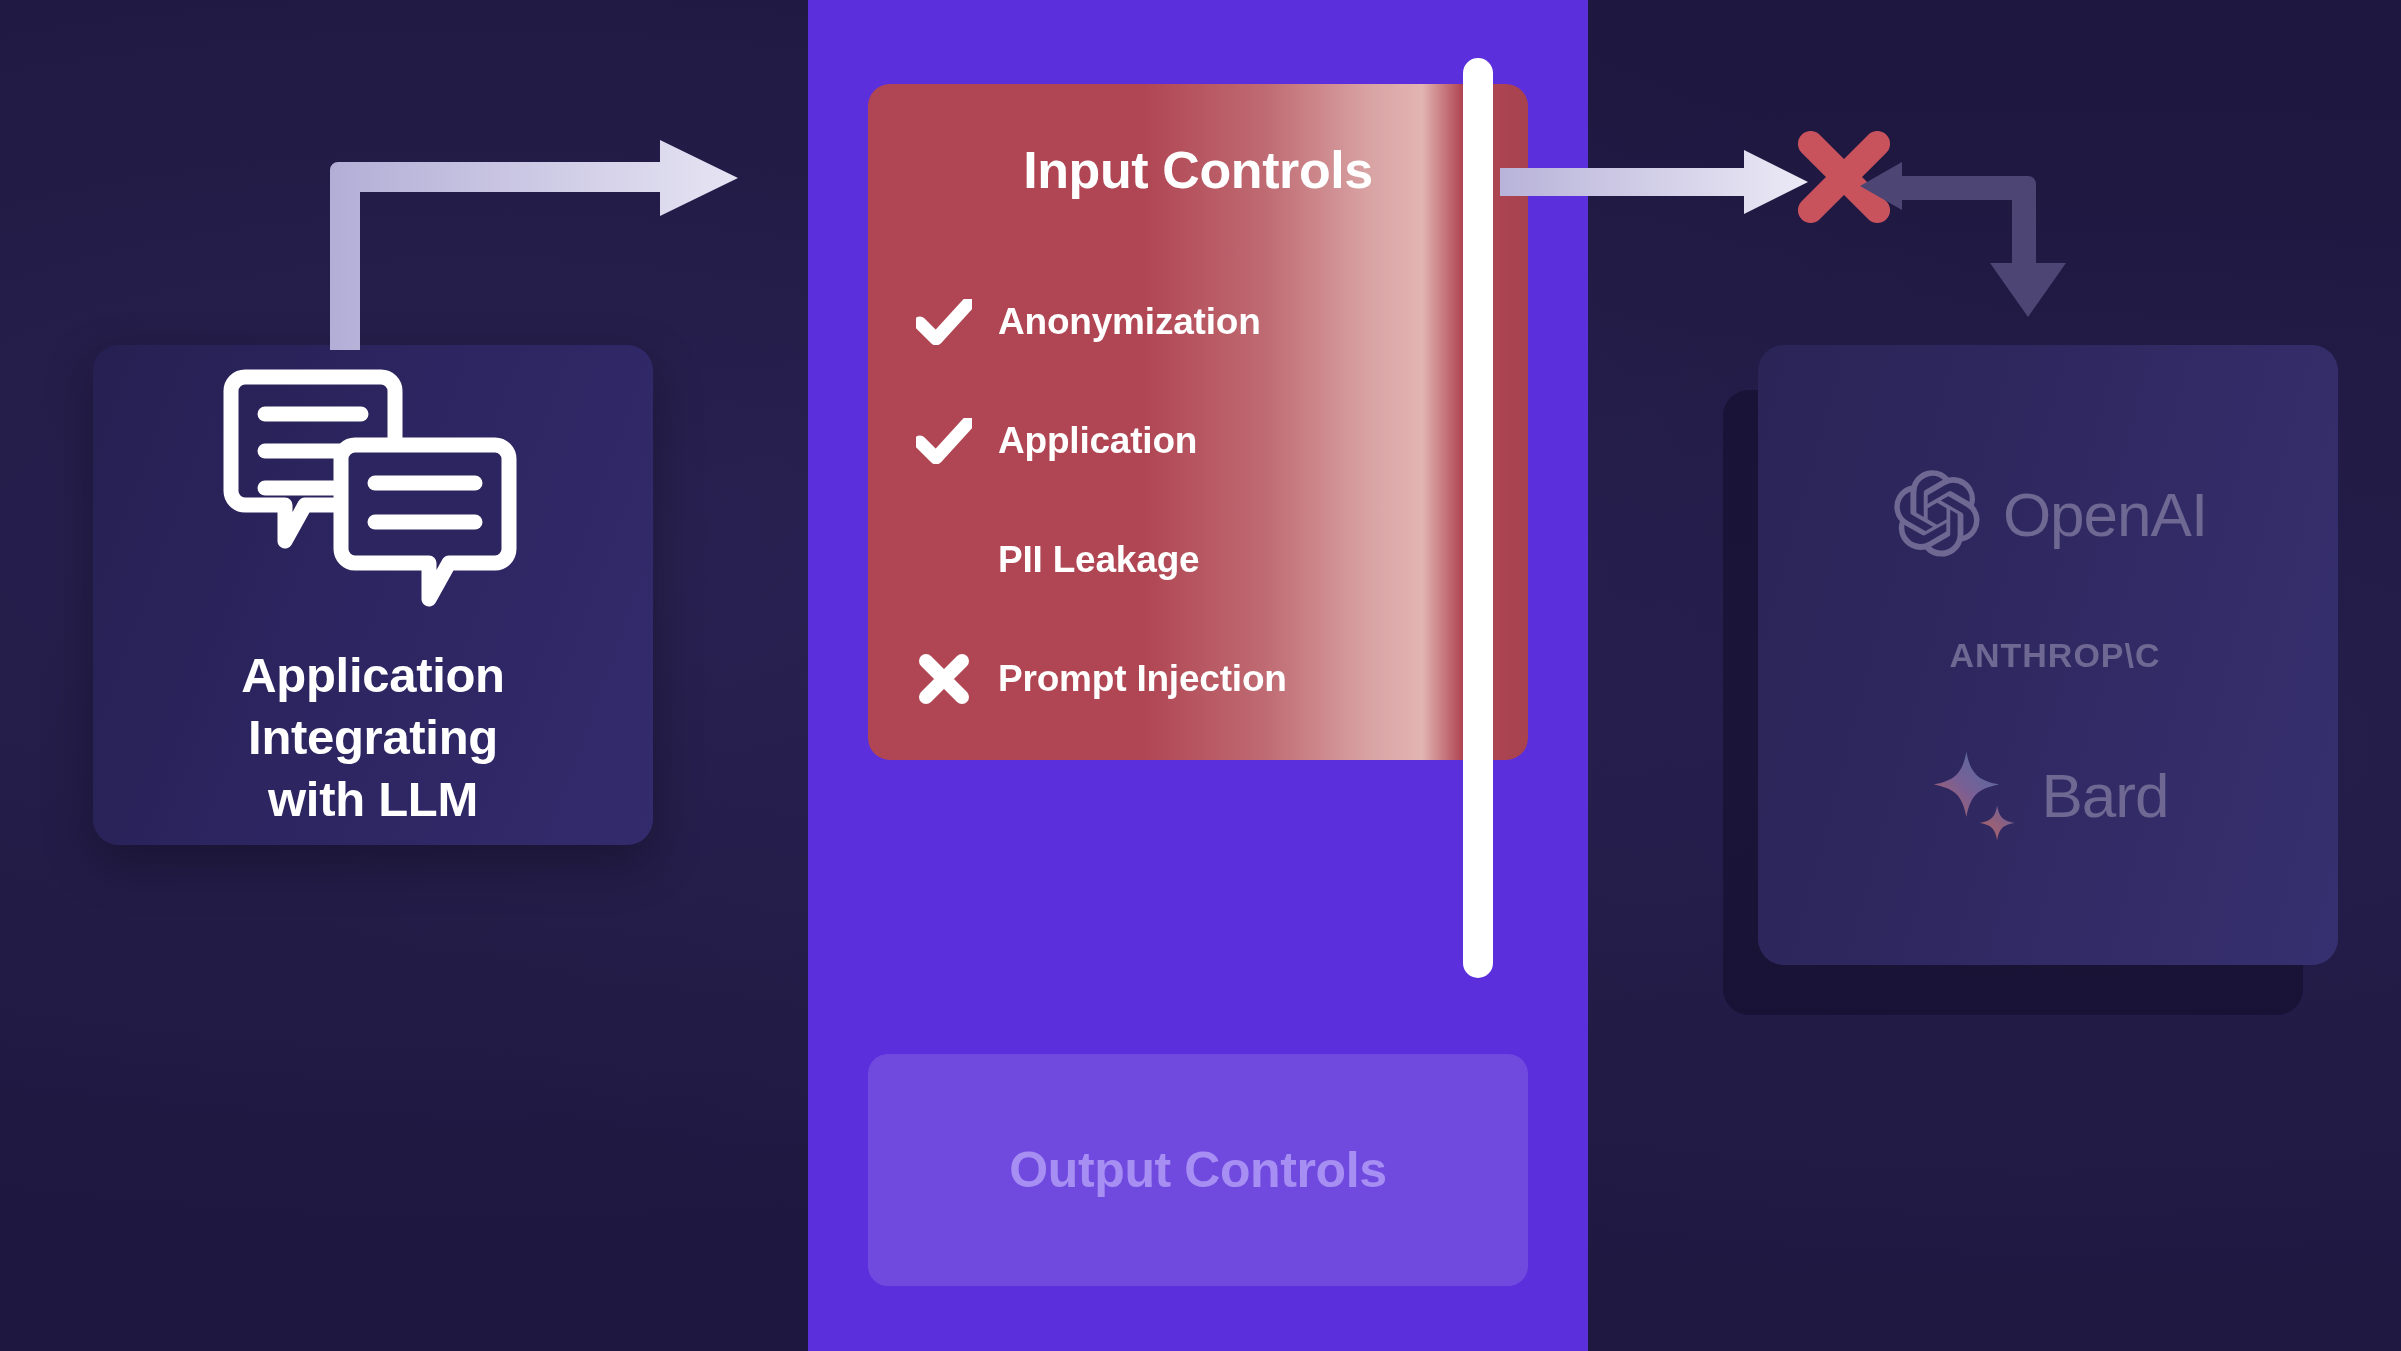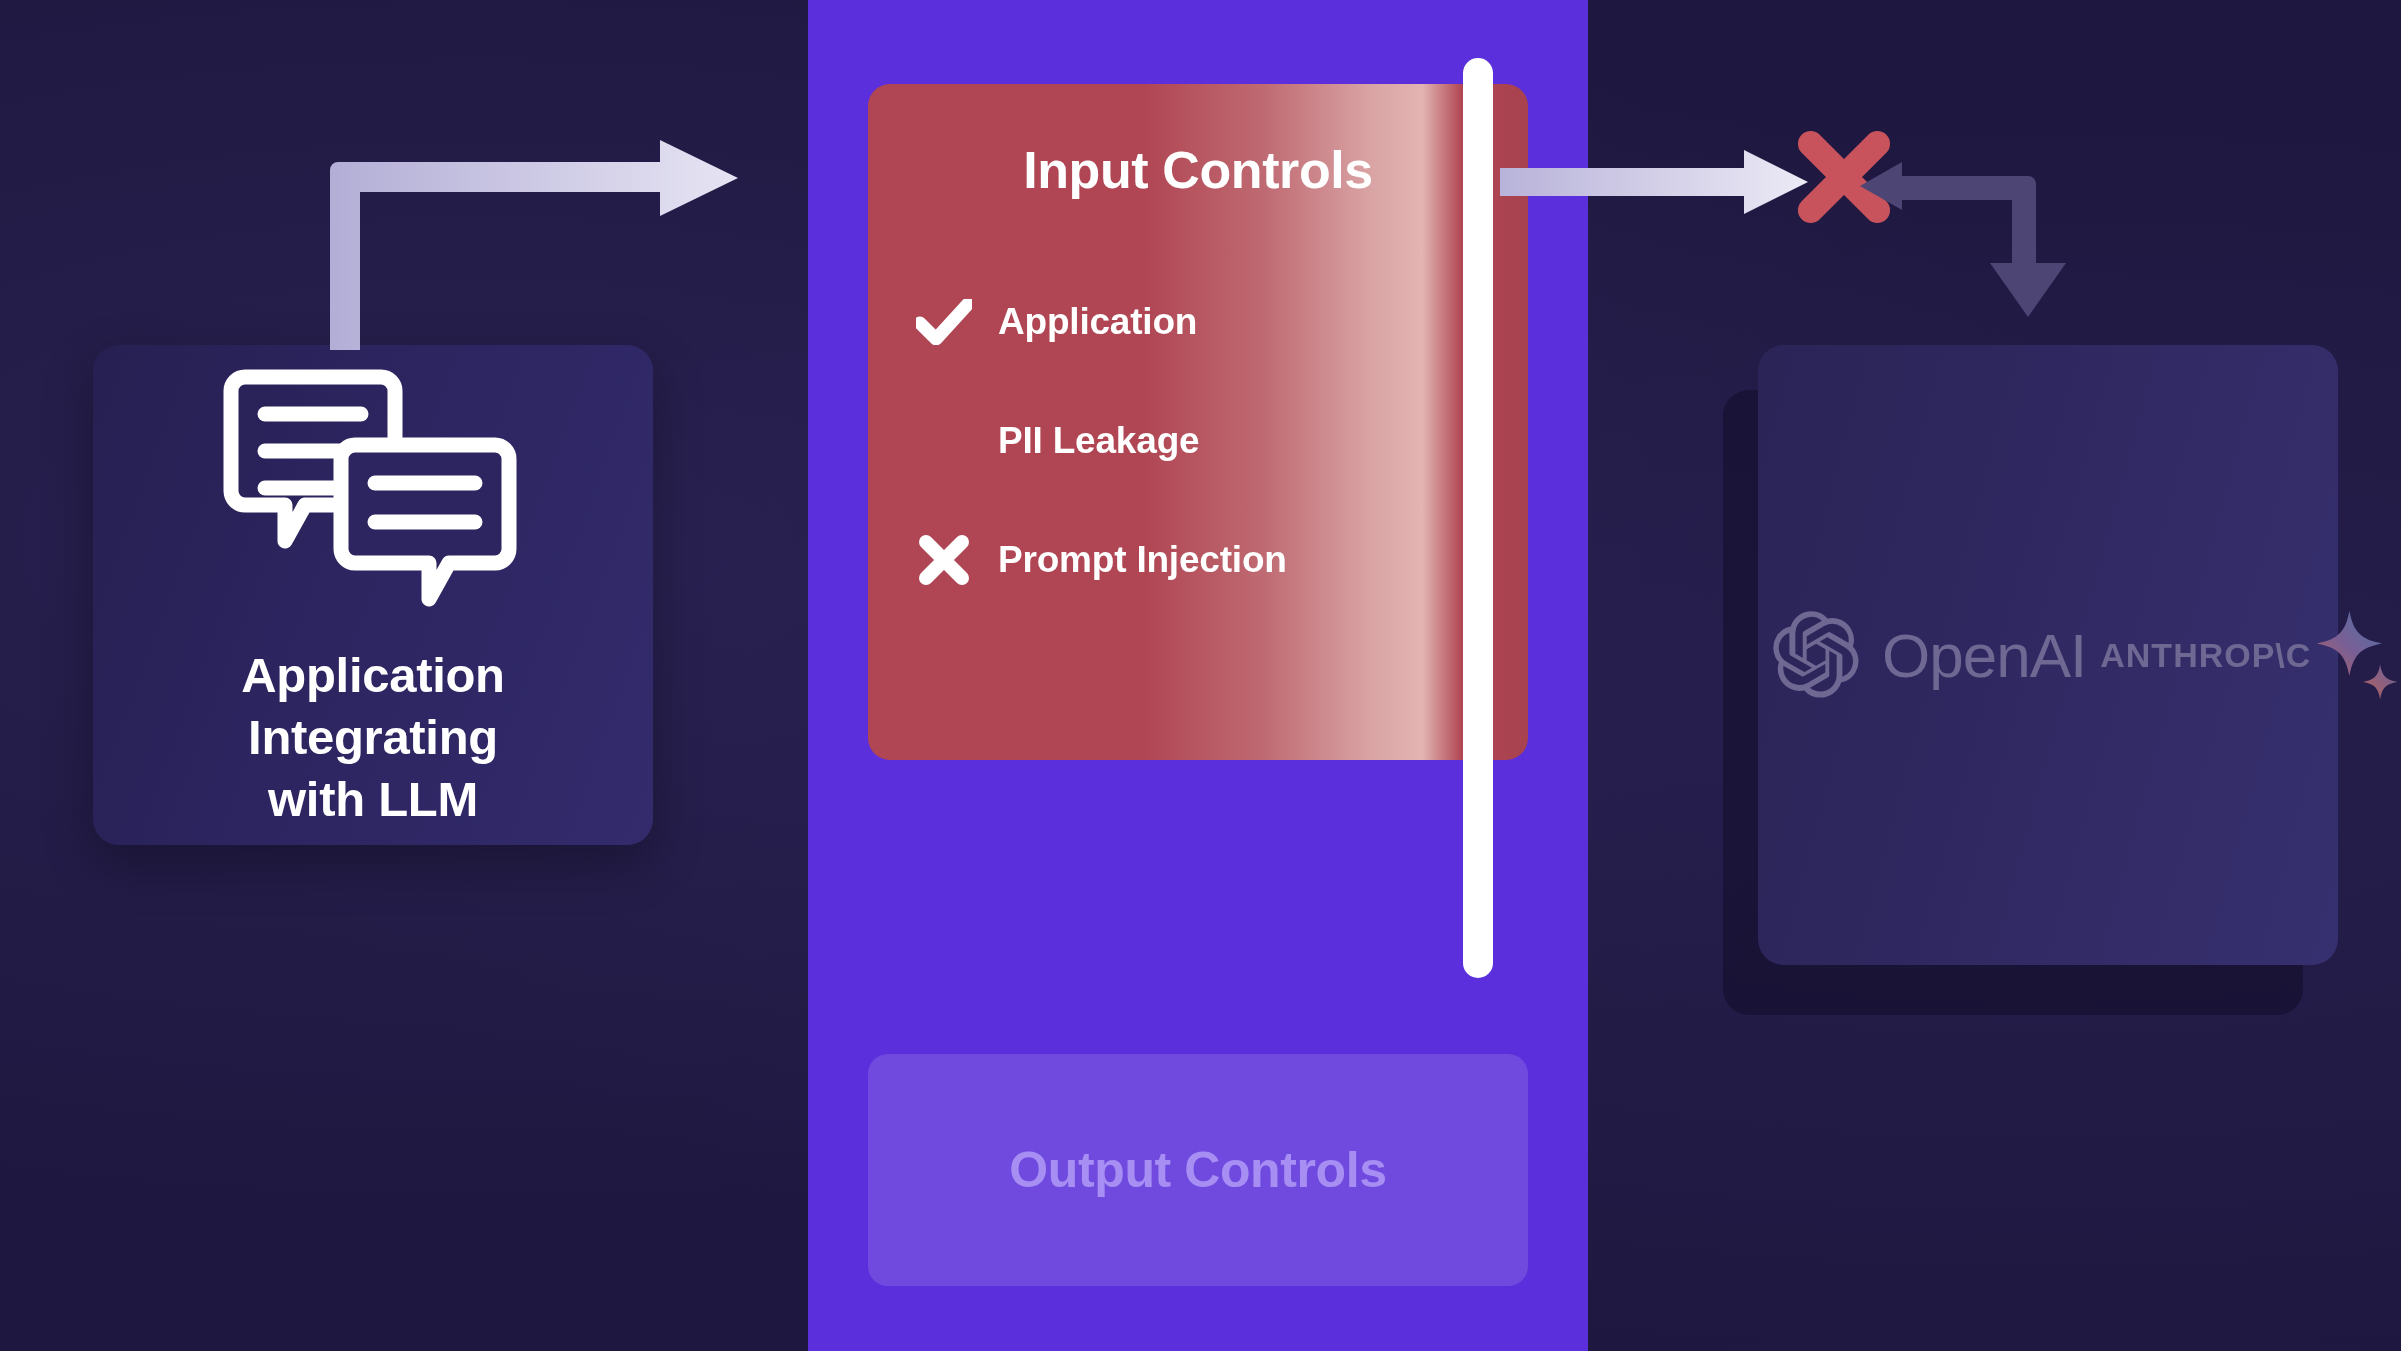--- a/index.html
+++ b/index.html
@@ -168,21 +168,21 @@
 
   .right-card {
     position: absolute;
     left: 1758px;
     top: 345px;
     width: 580px;
     height: 620px;
     border-radius: 26px;
     background: linear-gradient(105deg, #2b2457 0%, #302962 50%, #373070 100%);
     display: flex;
-    flex-direction: row;
+    flex-direction: column;
     align-items: center;
     justify-content: space-evenly;
     padding: 48px 10px;
   }
 
   .provider {
     display: flex;
     align-items: center;
     justify-content: center;
     gap: 18px;
@@ -255,20 +255,28 @@
       <stop offset="100%" stop-color="#e6e4f3"></stop>
     </linearGradient>
   </defs>
   <path d="M0 210 V30 a8 8 0 0 1 8 -8 H330 V0 L408 38 L330 76 V52 H30 V210 Z" fill="url(#gradArrowIn)"></path>
 </svg>
 
 <div class="input-card">
   <div class="input-card-title">Input Controls</div>
   <ul class="controls-list">
 
+    <li class="control-row">
+      <span class="control-icon">
+        <svg width="56" height="46" viewBox="0 0 56 46">
+          <path d="M4 24 L20 40 L52 5" fill="none" stroke="#ffffff" stroke-width="13" stroke-linecap="round" stroke-linejoin="round"></path>
+        </svg>
+      </span>
+      <span class="control-label">Anonymization</span>
+    </li>
 
     <li class="control-row">
       <span class="control-icon">
         <svg width="56" height="46" viewBox="0 0 56 46">
           <path d="M4 24 L20 40 L52 5" fill="none" stroke="#ffffff" stroke-width="13" stroke-linecap="round" stroke-linejoin="round"></path>
         </svg>
       </span>
       <span class="control-label">Application</span>
     </li>
 

